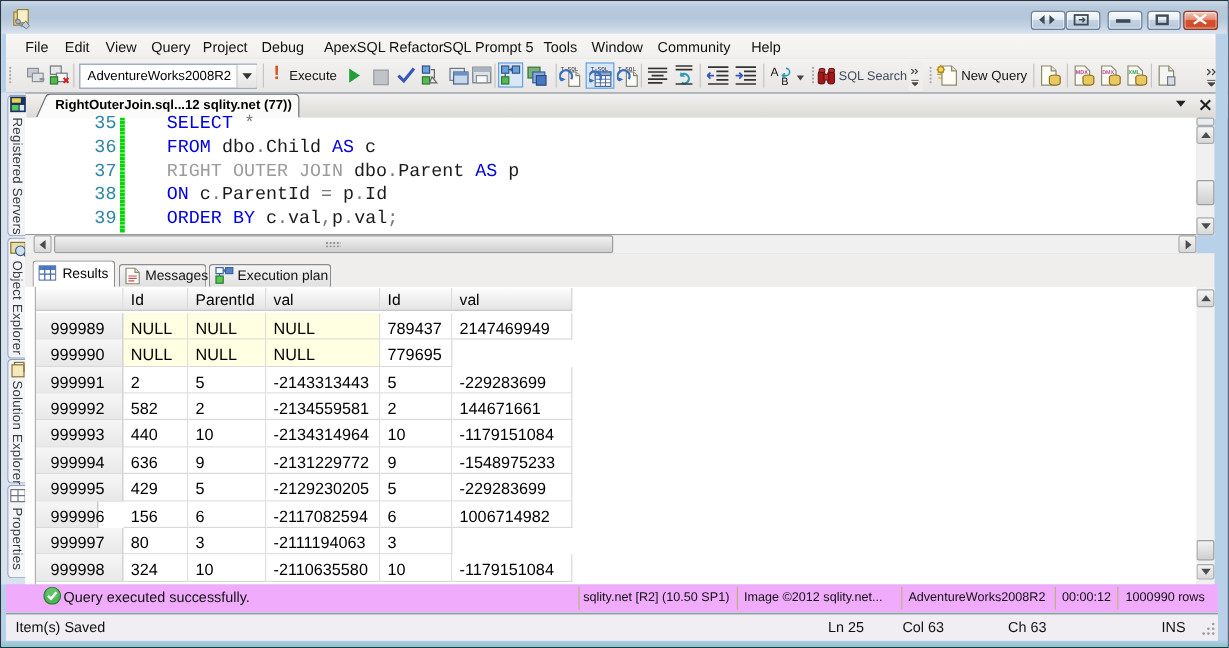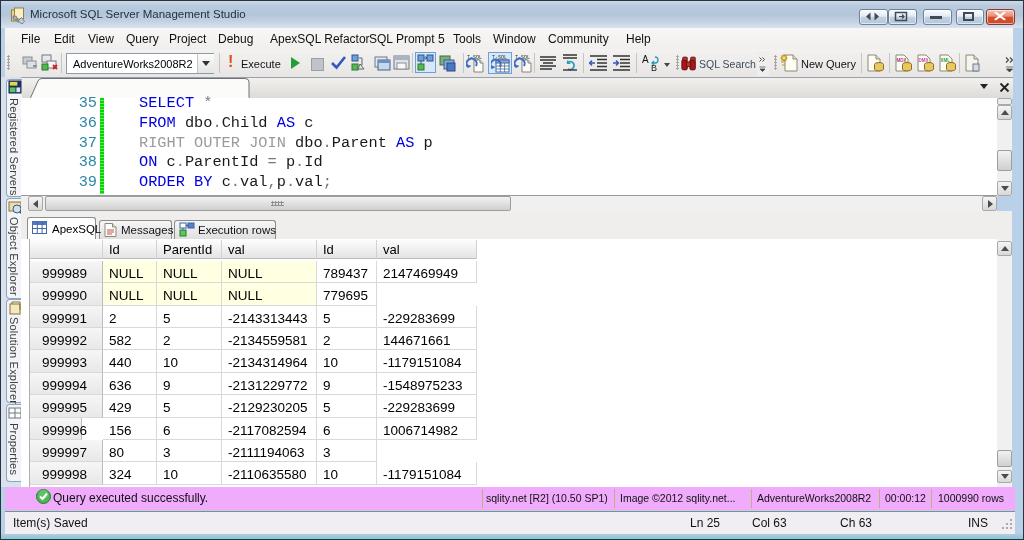--- a/index.html
+++ b/index.html
@@ -59,21 +59,20 @@
 <body>
 <div id="frame"></div>
 <div id="titlebar">
   <svg class="abs" style="left:9px;top:6px" width="18" height="18" viewBox="0 0 18 18">
       <rect x="1.5" y="3" width="9" height="11" fill="#e9d78e" stroke="#97803a"></rect>
       <rect x="4.5" y="1" width="9" height="11" fill="#f8efc8" stroke="#97803a"></rect>
       <path d="M3 9 l6 6" stroke="#8a939e" stroke-width="2.5"></path>
       <path d="M8 14 l4 3 l2.5 -2.5 l-3 -4 z" fill="#c3cbd4" stroke="#6a737e" stroke-width="0.8"></path>
       <circle cx="5" cy="11" r="2" fill="#aab3bd" stroke="#6a737e" stroke-width="0.8"></circle>
     </svg>
-  <div id="title-text">Microsoft SQL Server Management Studio</div>
 </div>
 <div class="capbtn" style="left:859px;width:27px"></div>
 <div class="capbtn" style="left:888px;width:27px"></div>
 <div class="capbtn" style="left:923px;width:27px"></div>
 <div class="capbtn" style="left:956px;width:26px"></div>
 <div class="capbtn" id="btnclose" style="left:986px;width:27px"></div>
 <svg class="abs" style="left:865px;top:12px" width="15" height="9" viewBox="0 0 15 9">
     <path d="M5.5 0.5 L5.5 8.5 L1 4.5 Z M9.5 0.5 L9.5 8.5 L14 4.5 Z" fill="#3f4a55"></path>
   </svg>
 <svg class="abs" style="left:894px;top:11px" width="15" height="11" viewBox="0 0 15 11">
@@ -262,20 +261,21 @@
   </svg>
 <svg class="abs" style="left:1005px;top:57px" width="10" height="15" viewBox="0 0 10 15">
     <path d="M1 0.5 l2.5 2.5 l-2.5 2.5 M5 0.5 l2.5 2.5 l-2.5 2.5" stroke="#444" fill="none" stroke-width="1.1"></path>
     <path d="M1 10 h7 M1.5 12 h6 l-3 3 z" fill="#444" stroke="#444" stroke-width="0.7"></path>
   </svg>
 <div id="tabstrip">
   <svg class="abs" style="left:28px;top:0px" width="222" height="21" viewBox="0 0 222 21">
       <path d="M1 21 L9 3 Q10 0.5 13 0.5 L216 0.5 Q220 0.5 220 4 L220 21 Z" fill="#fbfbf9" stroke="#6e7178" stroke-width="1"></path>
       <line x1="1" y1="20.5" x2="220" y2="20.5" stroke="#fbfbf9" stroke-width="1.5"></line>
     </svg>
+  <div id="doctab-text">RightOuterJoin.sql...12 sqlity.net (77))</div>
 </div>
 
 <div class="arrow" style="left:980px;top:84px;border-left:4.5px solid transparent;border-right:4.5px solid transparent;border-top:5.5px solid #222"></div>
 <svg class="abs" style="left:999px;top:82px" width="11" height="11" viewBox="0 0 11 11">
     <path d="M1.5 1.5 L9.5 9.5 M9.5 1.5 L1.5 9.5" stroke="#222" stroke-width="1.8"></path>
   </svg>
 
 <div class="abs" style="left:1013px;top:28px;width:10px;height:505px;background:#b9d1e8"></div>
 <div class="abs" style="left:1px;top:533px;width:1022px;height:6px;background:linear-gradient(#b9d1e8 0%,#9fc6d8 60%,#7fd0d4 100%)"></div>
 <div class="abs" style="left:1px;top:28px;width:4px;height:505px;background:#b9d1e8"></div>
@@ -338,37 +338,37 @@
 <div id="resarea"></div>
 
 <div class="rtab" style="left:27px;top:217px;width:69px;height:22px;background:#fff;z-index:2"></div>
 <svg class="abs" style="left:32px;top:221px;z-index:3" width="15" height="13" viewBox="0 0 15 13">
     <rect x="0.5" y="0.5" width="14" height="12" fill="#fff" stroke="#4466aa"></rect>
     <rect x="0.5" y="0.5" width="14" height="3.5" fill="#4f7ac2"></rect>
     <line x1="5.3" y1="1" x2="5.3" y2="12.5" stroke="#4466aa"></line>
     <line x1="10.1" y1="1" x2="10.1" y2="12.5" stroke="#4466aa"></line>
     <line x1="1" y1="7.5" x2="14" y2="7.5" stroke="#4466aa"></line>
   </svg>
-<div class="abs" style="left:52px;top:223px;font-size:11.5px;color:#000;z-index:3">ApexSQL</div>
+<div class="abs" style="left:52px;top:223px;font-size:11.5px;color:#000;z-index:3">Results</div>
 <div class="rtab" style="left:99px;top:220px;width:73px;height:19px"></div>
 <svg class="abs" style="left:104px;top:223px;z-index:3" width="13" height="14" viewBox="0 0 13 14">
     <path d="M1 0.5 H8.5 L12 4 V13.5 H1 Z" fill="#fdfdf8" stroke="#8a8a78"></path>
     <path d="M8.5 0.5 L8.5 4 H12" fill="#ece8d0" stroke="#8a8a78"></path>
     <path d="M3 7 h7 M3 9 h7 M3 11 h5" stroke="#c25555" stroke-width="1"></path>
   </svg>
 <div class="abs" style="left:121px;top:224px;font-size:11.5px;color:#111;z-index:3">Messages</div>
 <div class="rtab" style="left:174px;top:220px;width:102px;height:19px"></div>
 <svg class="abs" style="left:179px;top:222px;z-index:3" width="16" height="15" viewBox="0 0 16 15">
     <rect x="1" y="1" width="6" height="5" fill="#fff" stroke="#3a62a8"></rect>
     <rect x="9" y="1" width="6" height="5" fill="#5a82c8" stroke="#3a62a8"></rect>
     <path d="M7 3.5 h2 m-1 -1 l1 1 l-1 1" stroke="#3a62a8" fill="none"></path>
     <rect x="1" y="8" width="6" height="6" fill="#58c858" stroke="#2a7a2a"></rect>
     <line x1="4" y1="6" x2="4" y2="8" stroke="#3a62a8"></line>
   </svg>
-<div class="abs" style="left:198px;top:224px;font-size:11.5px;color:#111;z-index:3">Execution rows</div>
+<div class="abs" style="left:198px;top:224px;font-size:11.5px;color:#111;z-index:3">Execution plan</div>
 
 <div class="sb" style="left:997px;top:239px;width:15px;height:248px"></div>
 <div class="sbtn" style="left:997px;top:241px;width:15px;height:15px"></div>
 <div class="arrow" style="left:1001px;top:246px;border-left:4px solid transparent;border-right:4px solid transparent;border-bottom:5px solid #4c4c4c"></div>
 <div class="sthumb" style="left:997px;top:450px;width:15px;height:17px"></div>
 <div class="sbtn" style="left:997px;top:470px;width:15px;height:13px"></div>
 <div class="arrow" style="left:1001px;top:474px;border-left:4px solid transparent;border-right:4px solid transparent;border-top:5px solid #4c4c4c"></div>
 <div id="grid">
 <div class="abs" style="left:8px;top:0;width:1px;height:248px;background:#b0b0b0"></div>
 <div class="hcell" style="left:9px;width:73px"></div>

